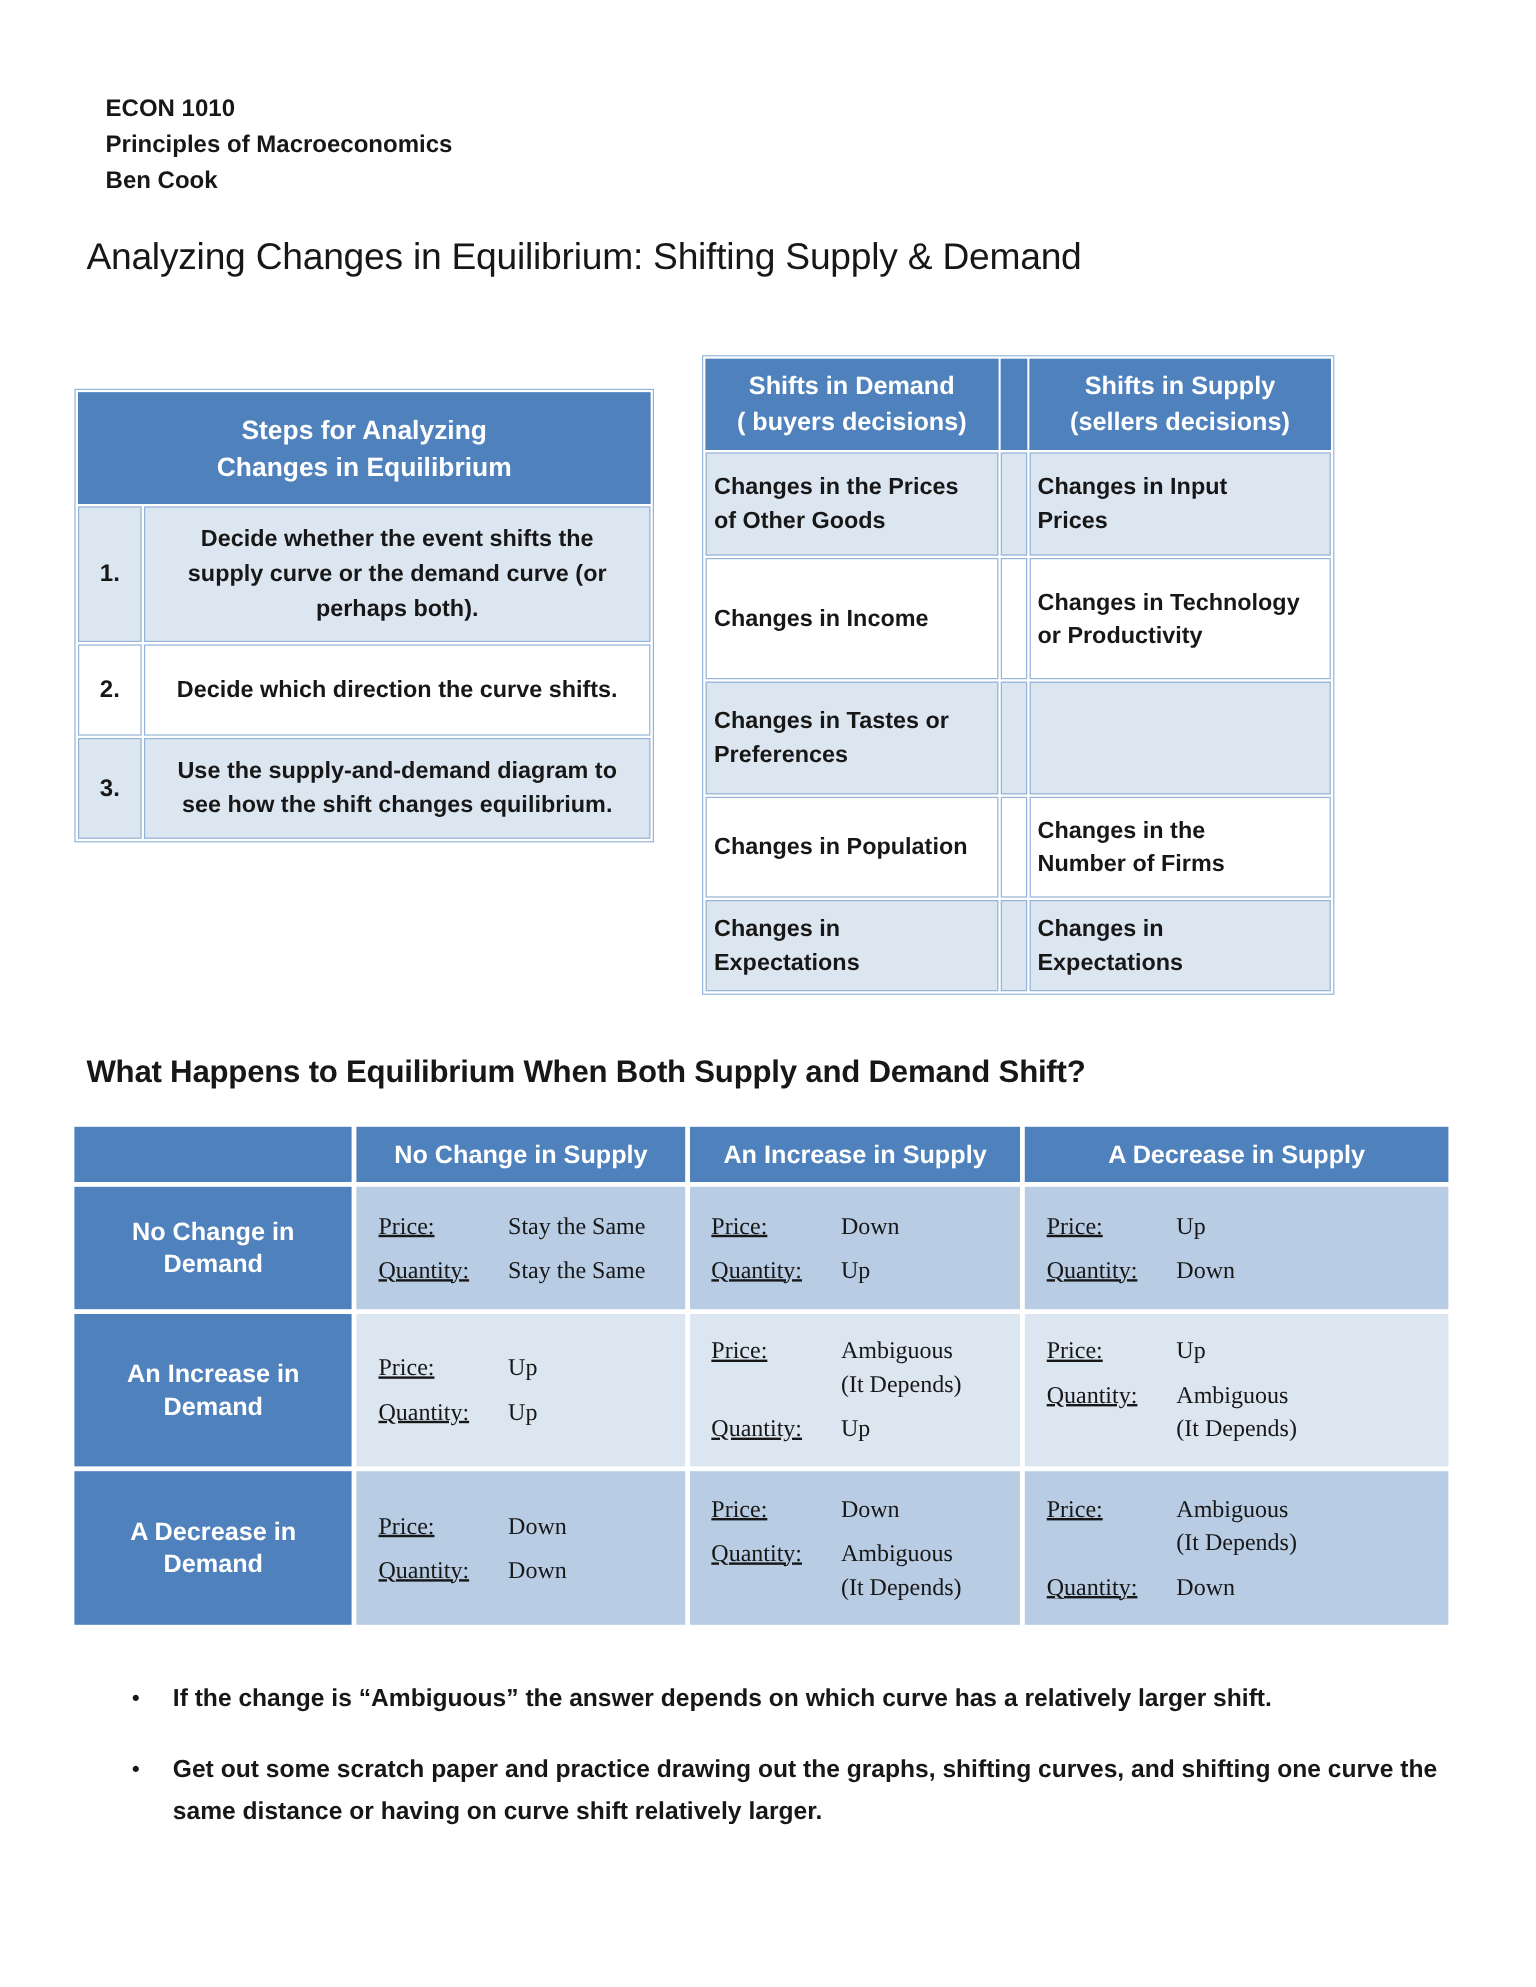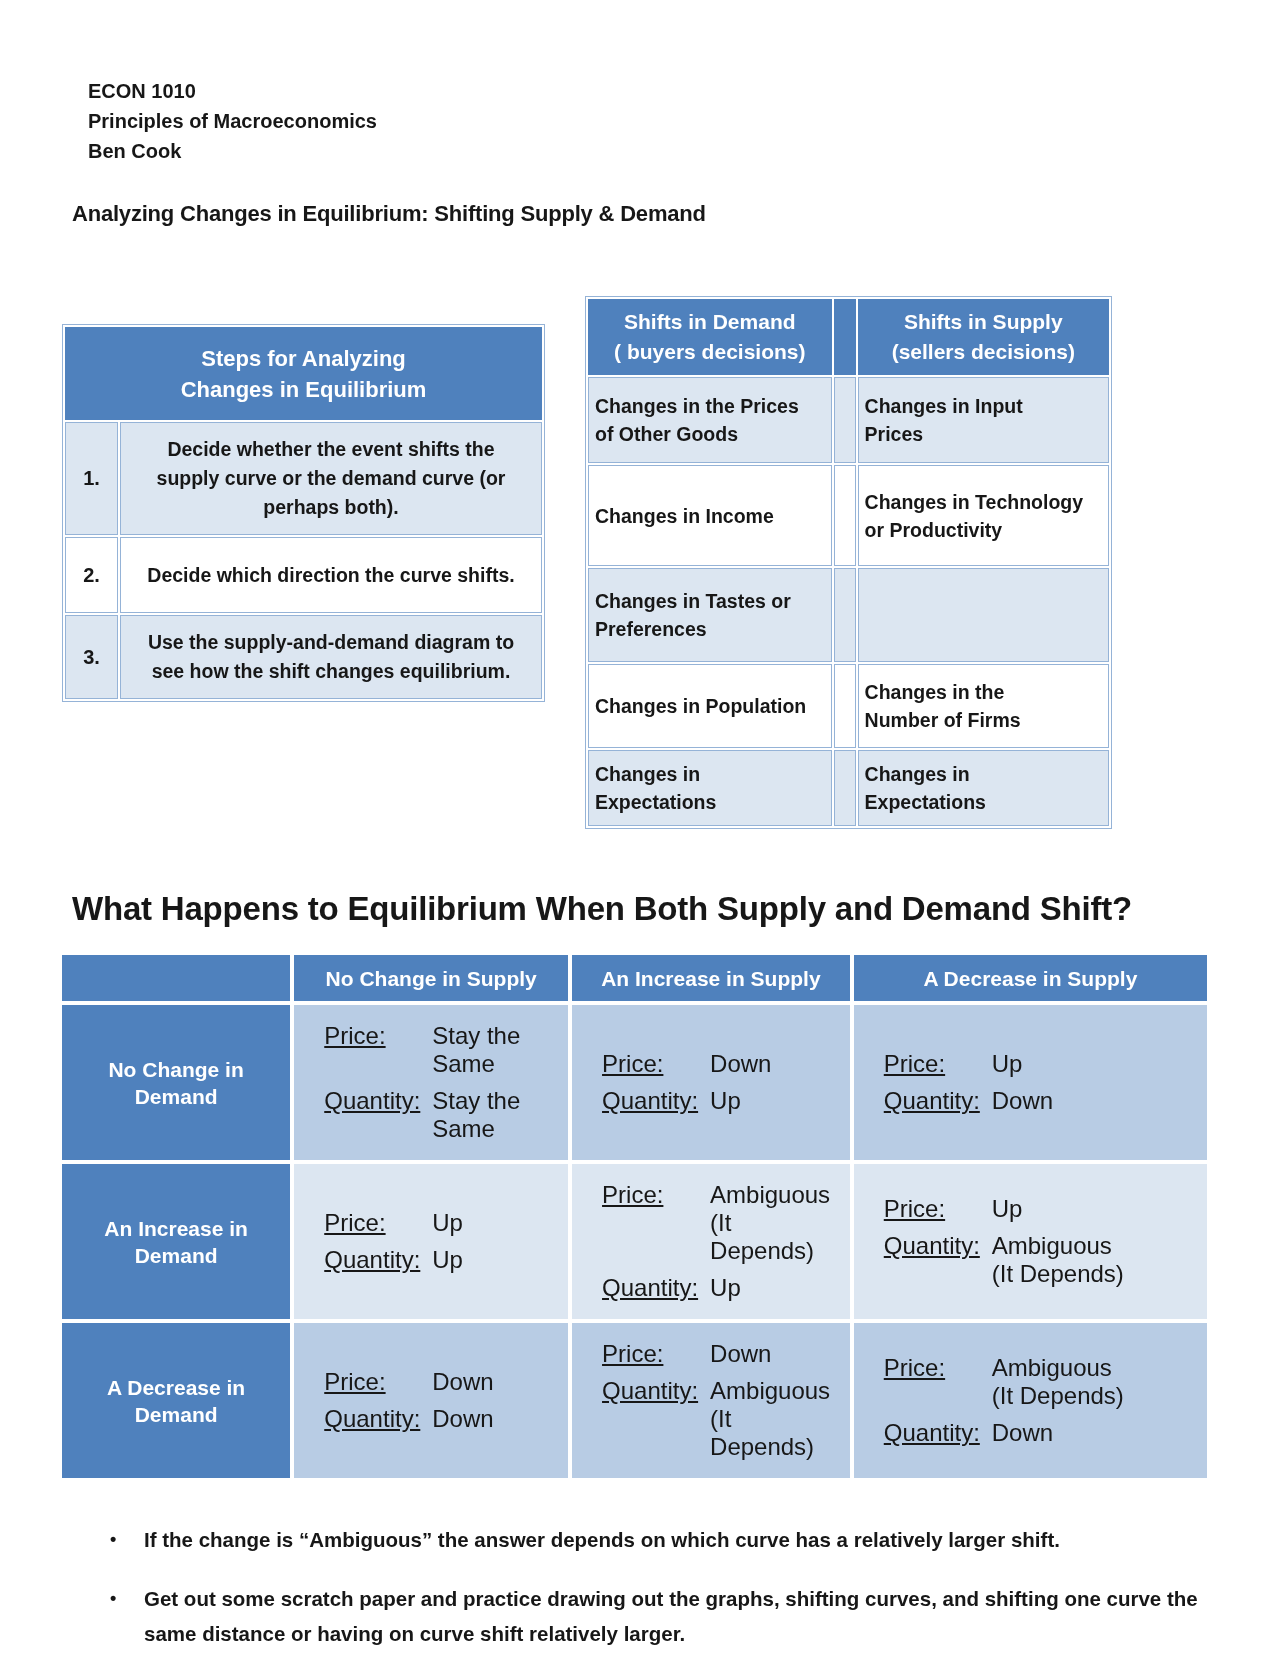--- a/index.html
+++ b/index.html
@@ -15,21 +15,21 @@
     width:1280px;height:1656px;background:#ffffff;
     font-family:"Liberation Sans", sans-serif;color:var(--text-dark);
     overflow:hidden;
   }
   .page{padding:76px 60px 0 62px;}
 
   .meta{margin-left:10px;font-weight:bold;font-size:20px;line-height:30px;}
   .meta div{white-space:pre-line;margin-left:16px;}
 
   .doc-title{
-    margin:28px 0 16px 10px;font-weight:bold;font-size:22px;line-height:40px;
+    margin:28px 0 16px 10px;font-weight:normal;font-size:31px;line-height:40px;
     letter-spacing:-0.2px;
   }
 
   .tables-row{display:flex;align-items:flex-start;gap:40px;margin-top:62px;}
 
   table{border-collapse:separate;border-spacing:2px;background:#ffffff;}
   th,td{vertical-align:middle;}
 
   
   #steps-table{width:483px;border:1px solid var(--border-blue);margin-top:28px;}
@@ -66,40 +66,40 @@
     white-space:pre-line;padding:4px 6px;
   }
   #shifts-table tr.hr0{height:86px;}
   #shifts-table tr.hr1{height:101px;}
   #shifts-table tr.hr2{height:94px;}
   #shifts-table tr.hr3{height:84px;}
   #shifts-table tr.hr4{height:76px;}
 
   
   .section-heading{
-    margin:60px 0 0 10px;font-weight:bold;font-size:33px;line-height:40px;
+    margin:44px 0 0 10px;font-weight:bold;font-size:26px;line-height:40px;
     letter-spacing:-0.2px;
   }
 
   
   #matrix-table{width:1153px;margin-top:22px;border-spacing:4px;margin-left:-4px;}
   #matrix-table th{
     background:var(--header-blue);color:#ffffff;font-weight:bold;
     font-size:21px;line-height:27px;text-align:center;white-space:pre-line;
   }
   #matrix-table tr.mh{height:46px;}
   #matrix-table col.c0{width:238px;}
   #matrix-table col.c1{width:278px;}
   #matrix-table col.c2{width:278px;}
   #matrix-table col.c3{width:359px;}
   #matrix-table tr.mr0{height:102px;}
   #matrix-table tr.mr1{height:127px;}
   #matrix-table tr.mr2{height:128px;}
   #matrix-table td{padding:8px 4px 8px 18px;}
-  .pq-row{display:flex;margin:9px 12px;font-size:24px;line-height:28px;}
+  .pq-row{display:flex;margin:9px 0;font-size:20px;line-height:28px;font-family:Liberation Serif, serif;}
   .pq-label{flex:0 0 108px;text-decoration:underline;}
   .pq-value{white-space:pre-line;}
 
   
   .bullets{margin:40px 0 0 48px;width:1092px;padding:0;list-style:none;}
   .bullets li{
     display:flex;margin-bottom:24px;font-weight:bold;font-size:20.5px;
     line-height:35px;
   }
   .bullet-dot{flex:0 0 34px;font-size:18px;}

